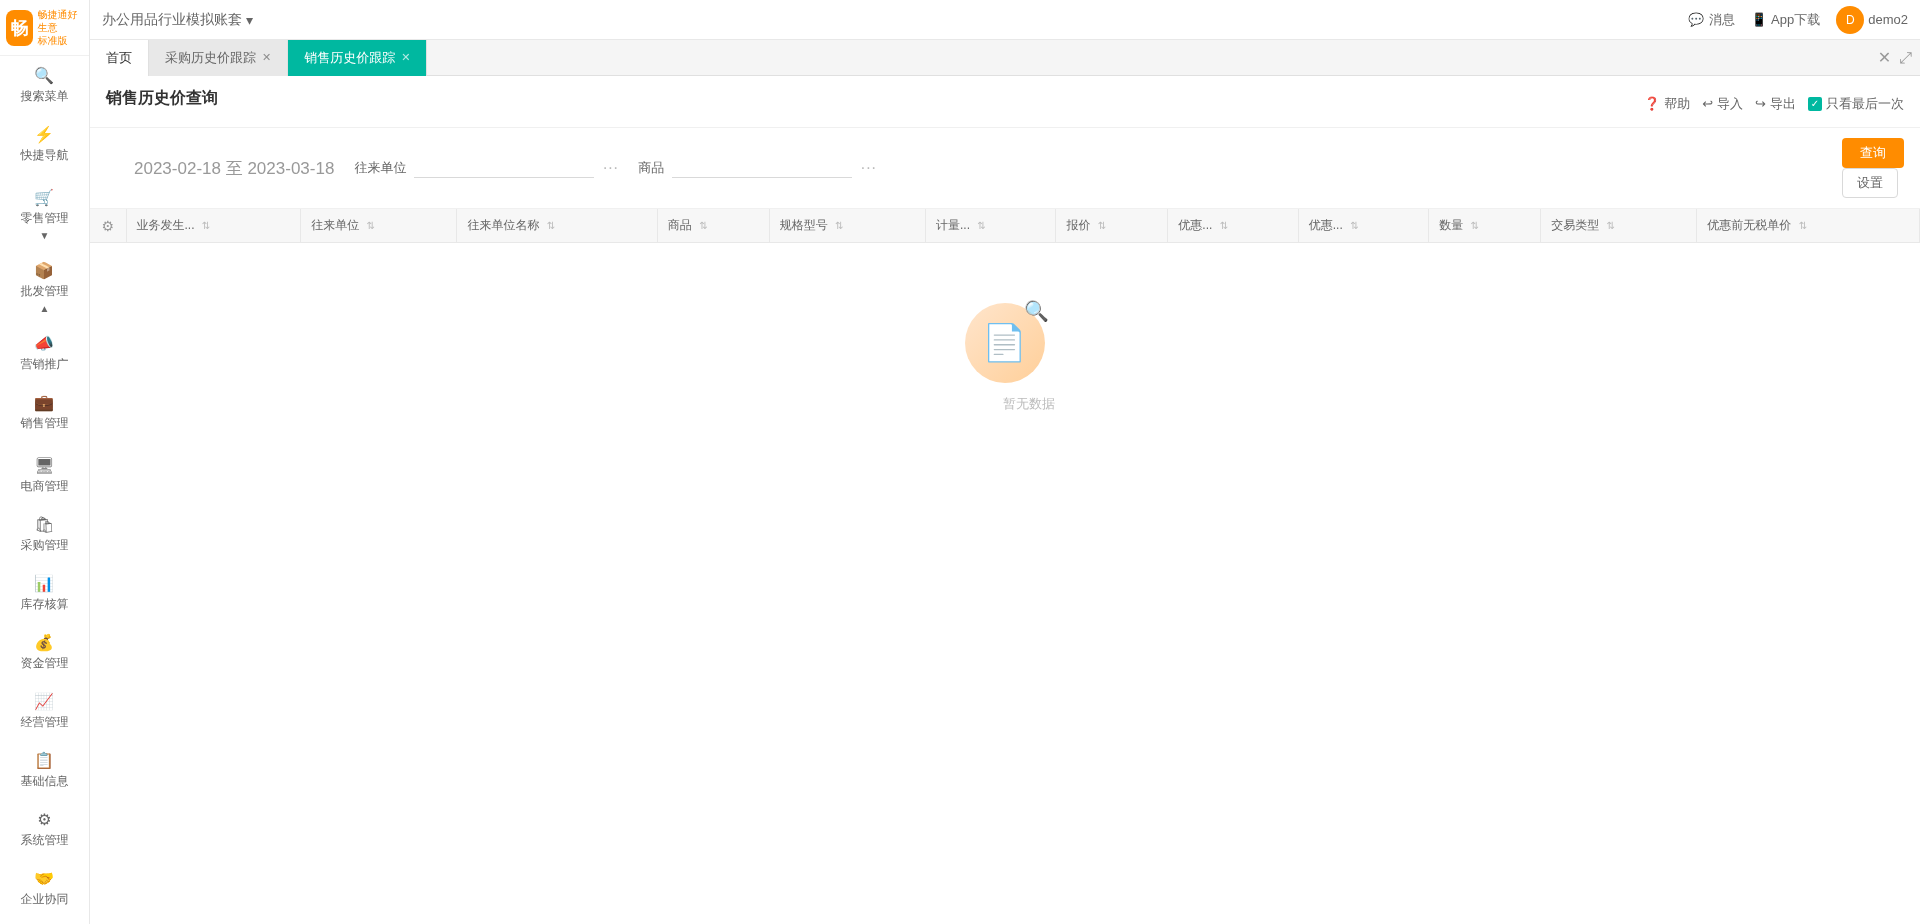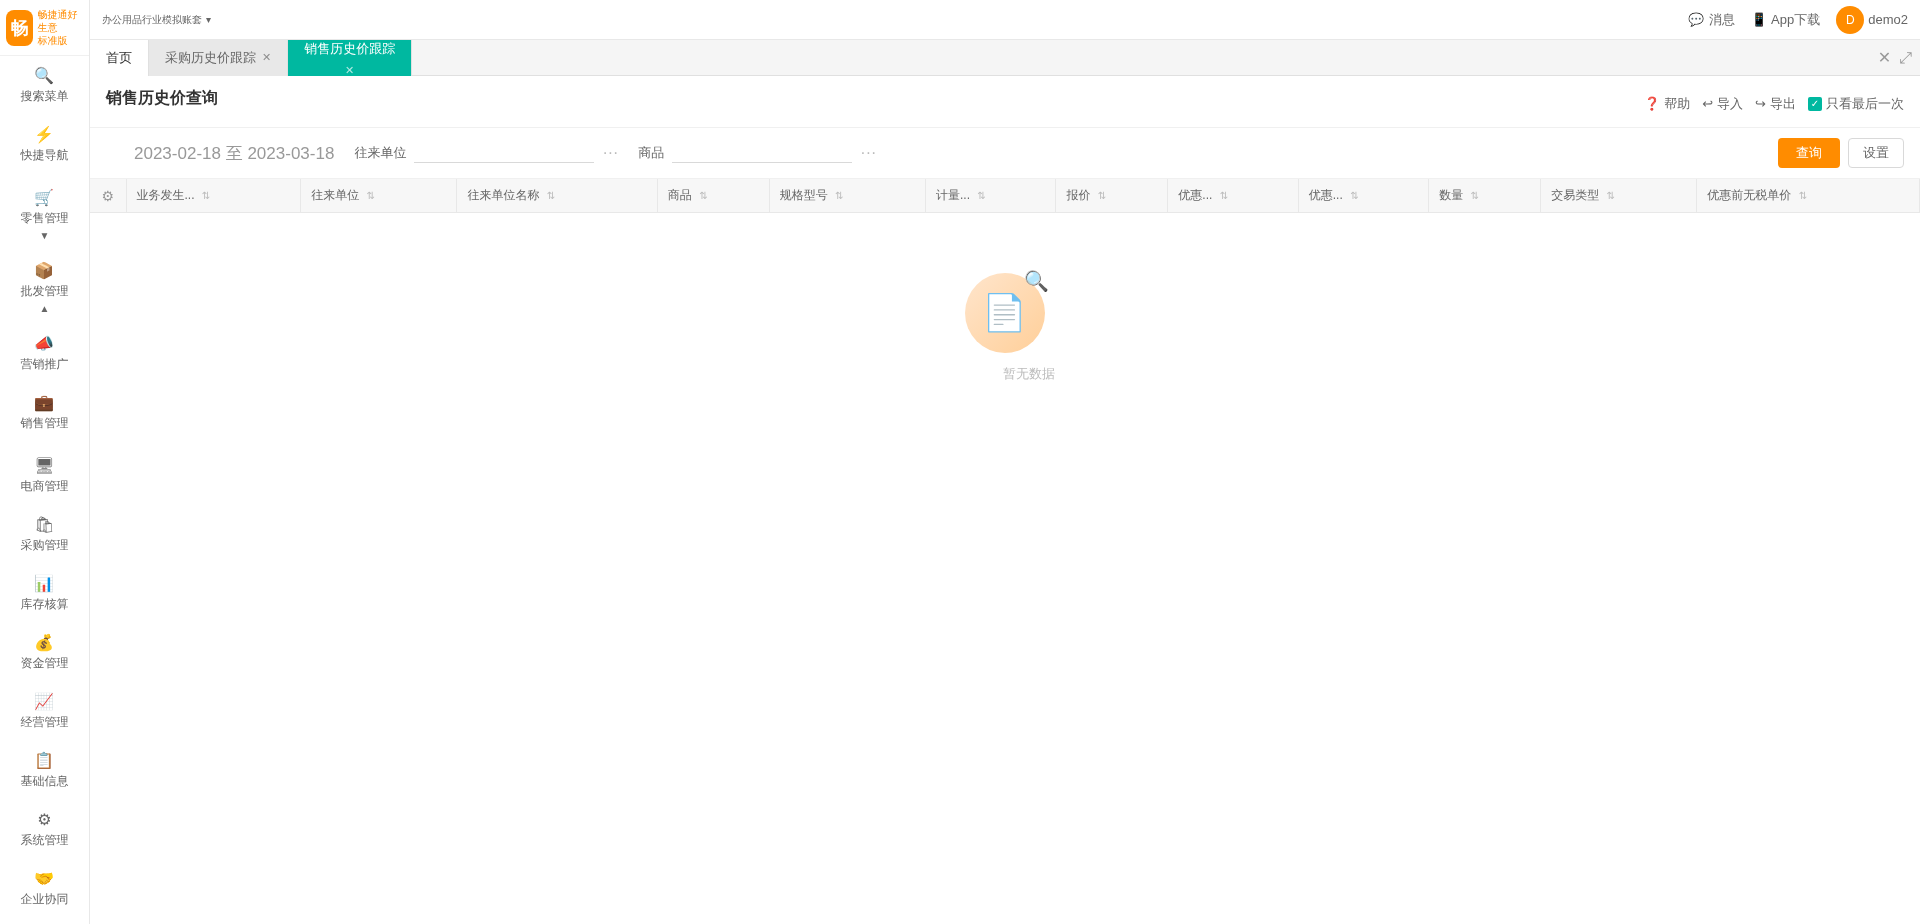--- a/index.html
+++ b/index.html
@@ -13,30 +13,30 @@
     .sidebar-item { width: 100%; padding: 10px 4px; text-align: center; cursor: pointer; color: #666; font-size: 12px; display: flex; flex-direction: column; align-items: center; gap: 3px; }
     .sidebar-item .icon { font-size: 16px; }
     .sidebar-divider { width: 70%; height: 1px; background: #f0f0f0; margin: 2px 0; }
     .arrow-icon { font-size: 10px; }
 
     
     .main { flex: 1; display: flex; flex-direction: column; overflow: hidden; }
 
     
     .topbar { height: 40px; background: #fff; border-bottom: 1px solid #e8e8e8; display: flex; align-items: center; justify-content: space-between; padding: 0 12px; flex-shrink: 0; }
-    .topbar-left { display: flex; align-items: center; gap: 8px; color: #666; font-size: 10px; }
+    .topbar-left { display: flex; align-items: center; gap: 8px; color: #666; font-size: 14px; }
     .topbar-dropdown { display: flex; align-items: center; gap: 4px; cursor: pointer; }
     .topbar-right { display: flex; align-items: center; gap: 16px; color: #666; font-size: 13px; }
     .topbar-right-item { display: flex; align-items: center; gap: 4px; cursor: pointer; }
     .avatar { width: 28px; height: 28px; border-radius: 50%; background: #ff8c00; display: flex; align-items: center; justify-content: center; color: white; font-size: 12px; }
 
     
     .tabbar { height: 36px; background: #f5f5f5; display: flex; align-items: center; border-bottom: 1px solid #e0e0e0; flex-shrink: 0; padding-left: 0; }
     .tab { height: 36px; padding: 0 16px; display: flex; align-items: center; gap: 6px; cursor: pointer; font-size: 13px; color: #666; border-right: 1px solid #e0e0e0; background: #e8e8e8; }
-    .tab.active { background: #00b8a0; color: white; flex-direction: column; }
+    .tab.active { background: #00b8a0; color: white; }
     .tab.home { background: #fff; color: #333; }
     .tab .close-btn { font-size: 11px; cursor: pointer; opacity: 0.7; }
     .tabbar-actions { margin-left: auto; display: flex; align-items: center; gap: 8px; padding-right: 8px; }
     .tabbar-actions span { cursor: pointer; color: #999; font-size: 16px; }
 
     
     .page { flex: 1; display: flex; flex-direction: column; overflow: hidden; background: #fff; }
     .page-header { padding: 12px 16px 8px; background: #fff; border-bottom: 1px solid #f0f0f0; }
     .page-title { font-size: 16px; font-weight: bold; color: #333; margin-bottom: 10px; }
     .page-toolbar { display: flex; align-items: center; justify-content: flex-end; gap: 12px; font-size: 13px; color: #666; }
@@ -49,21 +49,21 @@
     .filter-group { display: flex; align-items: center; gap: 8px; }
     .filter-label { color: #666; font-size: 13px; white-space: nowrap; }
     .date-buttons { display: flex; align-items: center; gap: 4px; }
     .date-btn { padding: 2px 8px; font-size: 12px; cursor: pointer; color: #666; border: 1px solid transparent; border-radius: 3px; }
     .date-btn.active { background: #ff8c00; color: white; border-color: #ff8c00; border-radius: 12px; }
     .date-range { color: #999; font-size: 17px; margin-top: 2px; }
     .filter-date-col { display: flex; flex-direction: column; }
     .filter-input { border: none; border-bottom: 1px solid #d9d9d9; padding: 2px 6px; font-size: 13px; color: #333; width: 180px; outline: none; background: transparent; }
     .filter-input::placeholder { color: #bbb; }
     .filter-dots { color: #bbb; cursor: pointer; font-size: 16px; }
-    .filter-actions { display: flex; align-items: center; gap: 8px; margin-left: auto; }
+    .filter-actions { display: flex; align-items: flex-start; margin-left: auto; flex-direction: column; }
     .btn-query { background: #ff8c00; color: white; border: none; padding: 6px 18px; border-radius: 4px; cursor: pointer; font-size: 13px; }
     .btn-settings { background: white; color: #666; border: 1px solid #d9d9d9; padding: 5px 14px; border-radius: 4px; cursor: pointer; font-size: 13px; }
 
     
     .table-area { flex: 1; overflow: auto; }
     .data-table { width: 100%; border-collapse: collapse; font-size: 12px; }
     .data-table th { background: #f7f7f7; border-bottom: 1px solid #e8e8e8; border-right: 1px solid #e8e8e8; padding: 8px 10px; text-align: left; color: #666; font-weight: normal; white-space: nowrap; position: relative; }
     .data-table th .sort-icon { display: inline-block; margin-left: 4px; color: #bbb; font-size: 10px; }
     .data-table th.settings-col { width: 36px; text-align: center; }
     .settings-gear { cursor: pointer; color: #999; font-size: 14px; }

